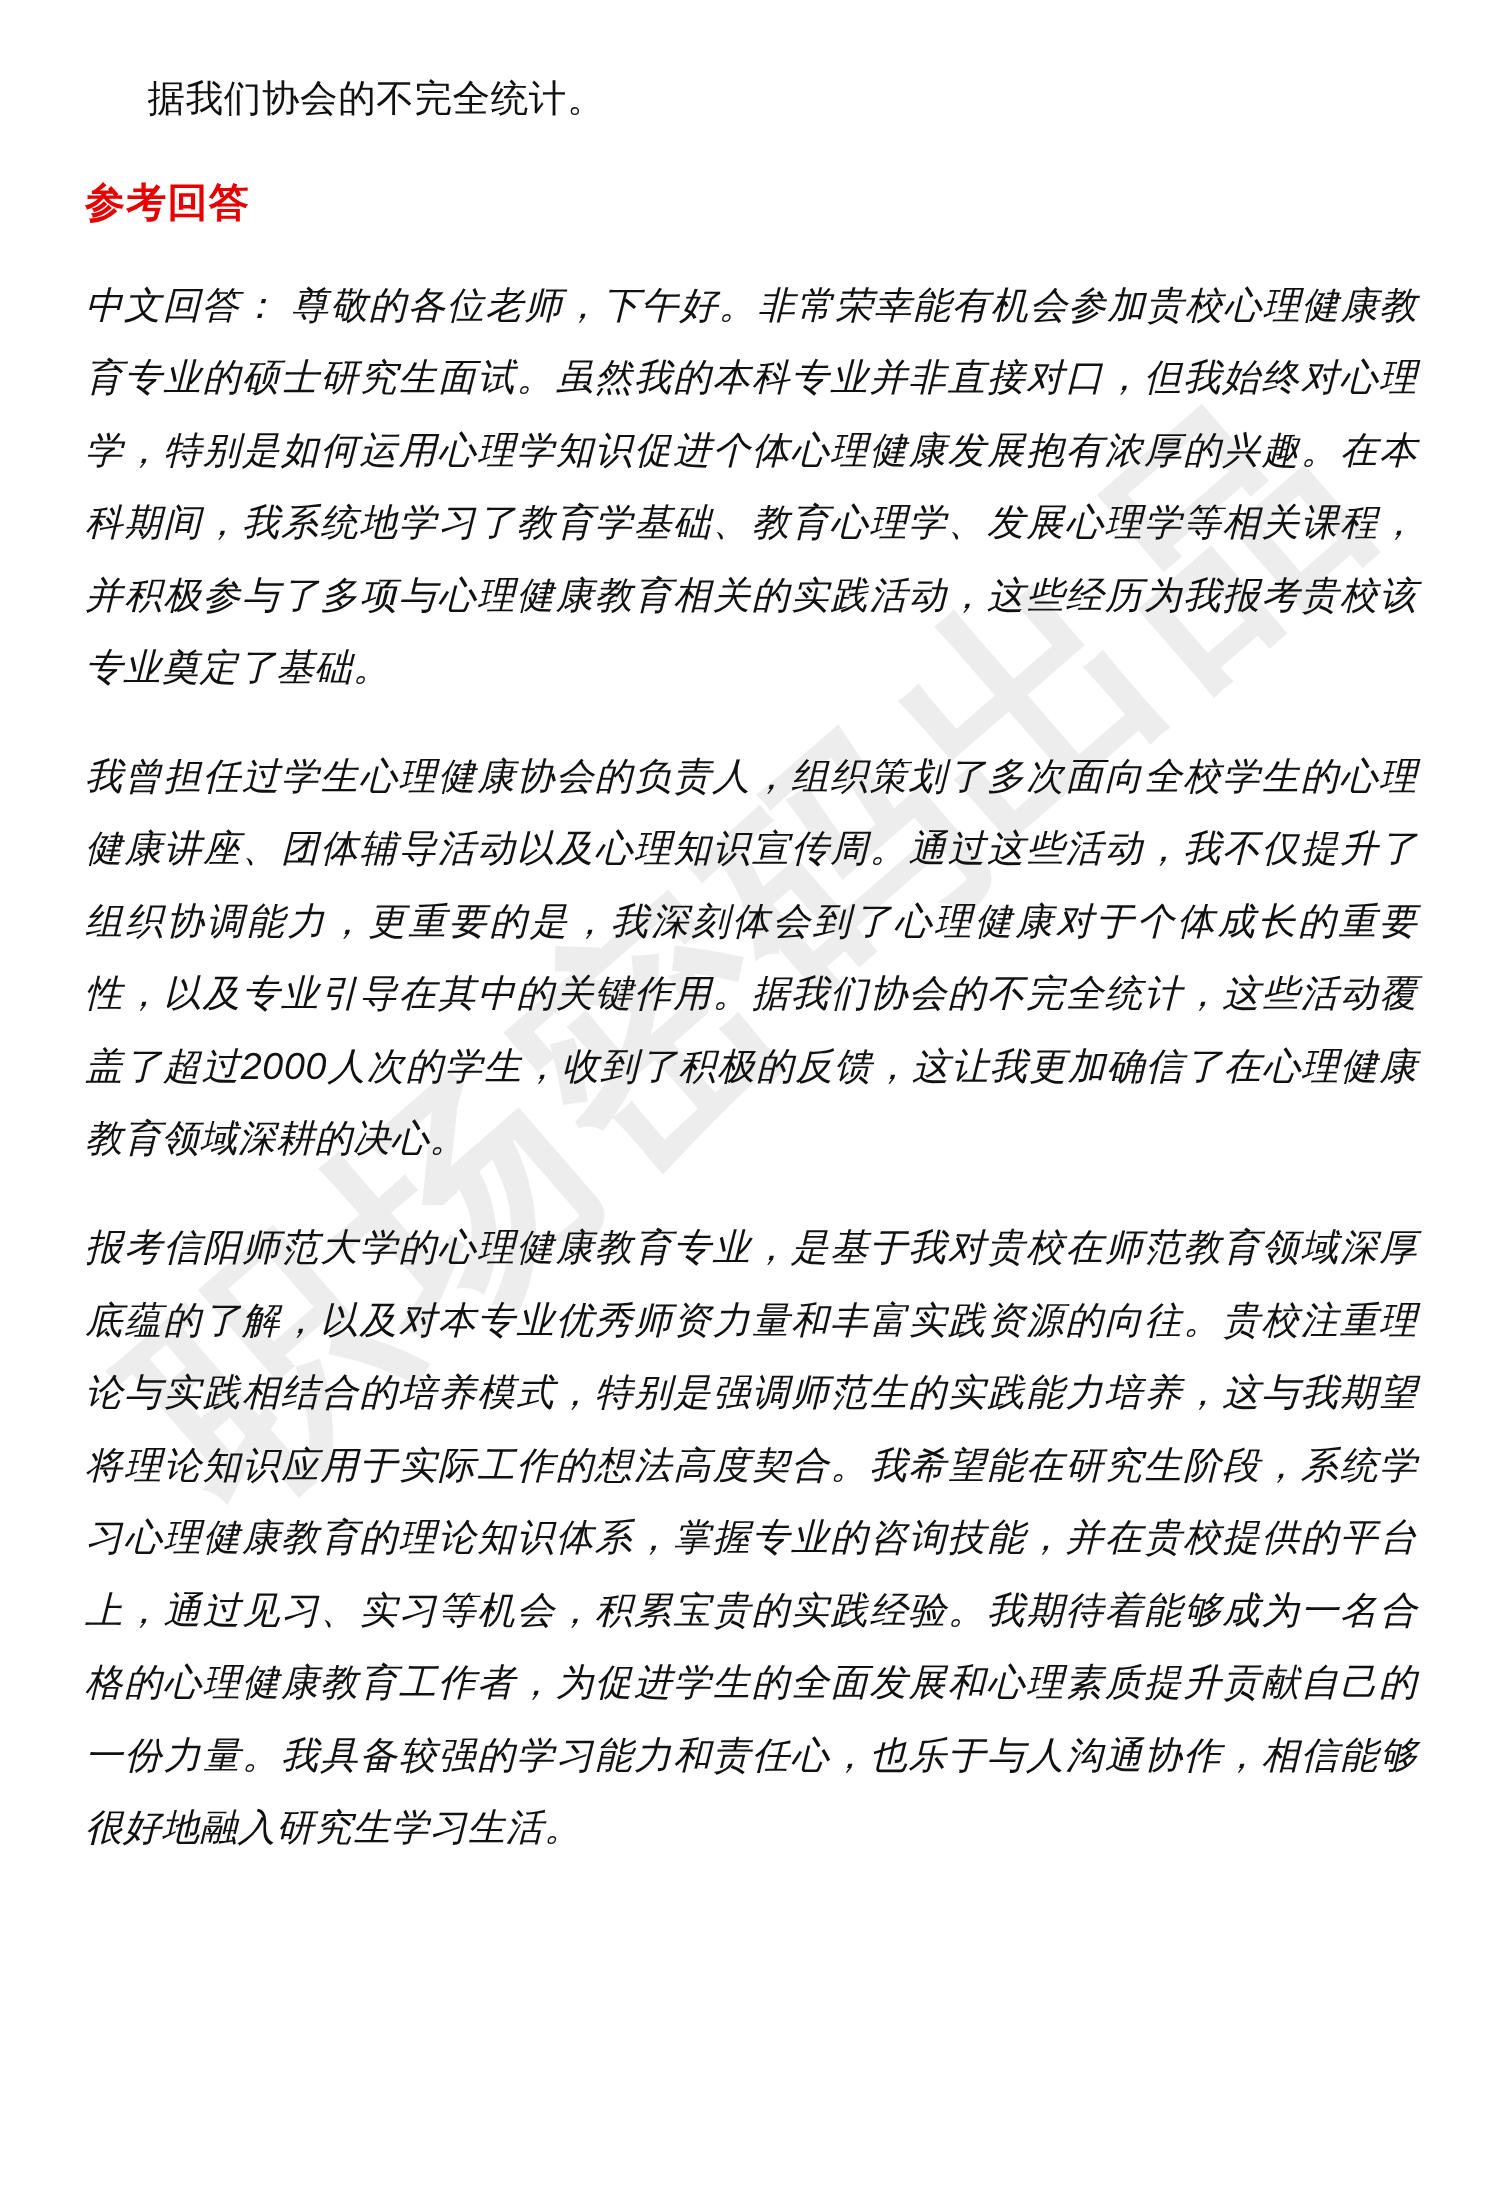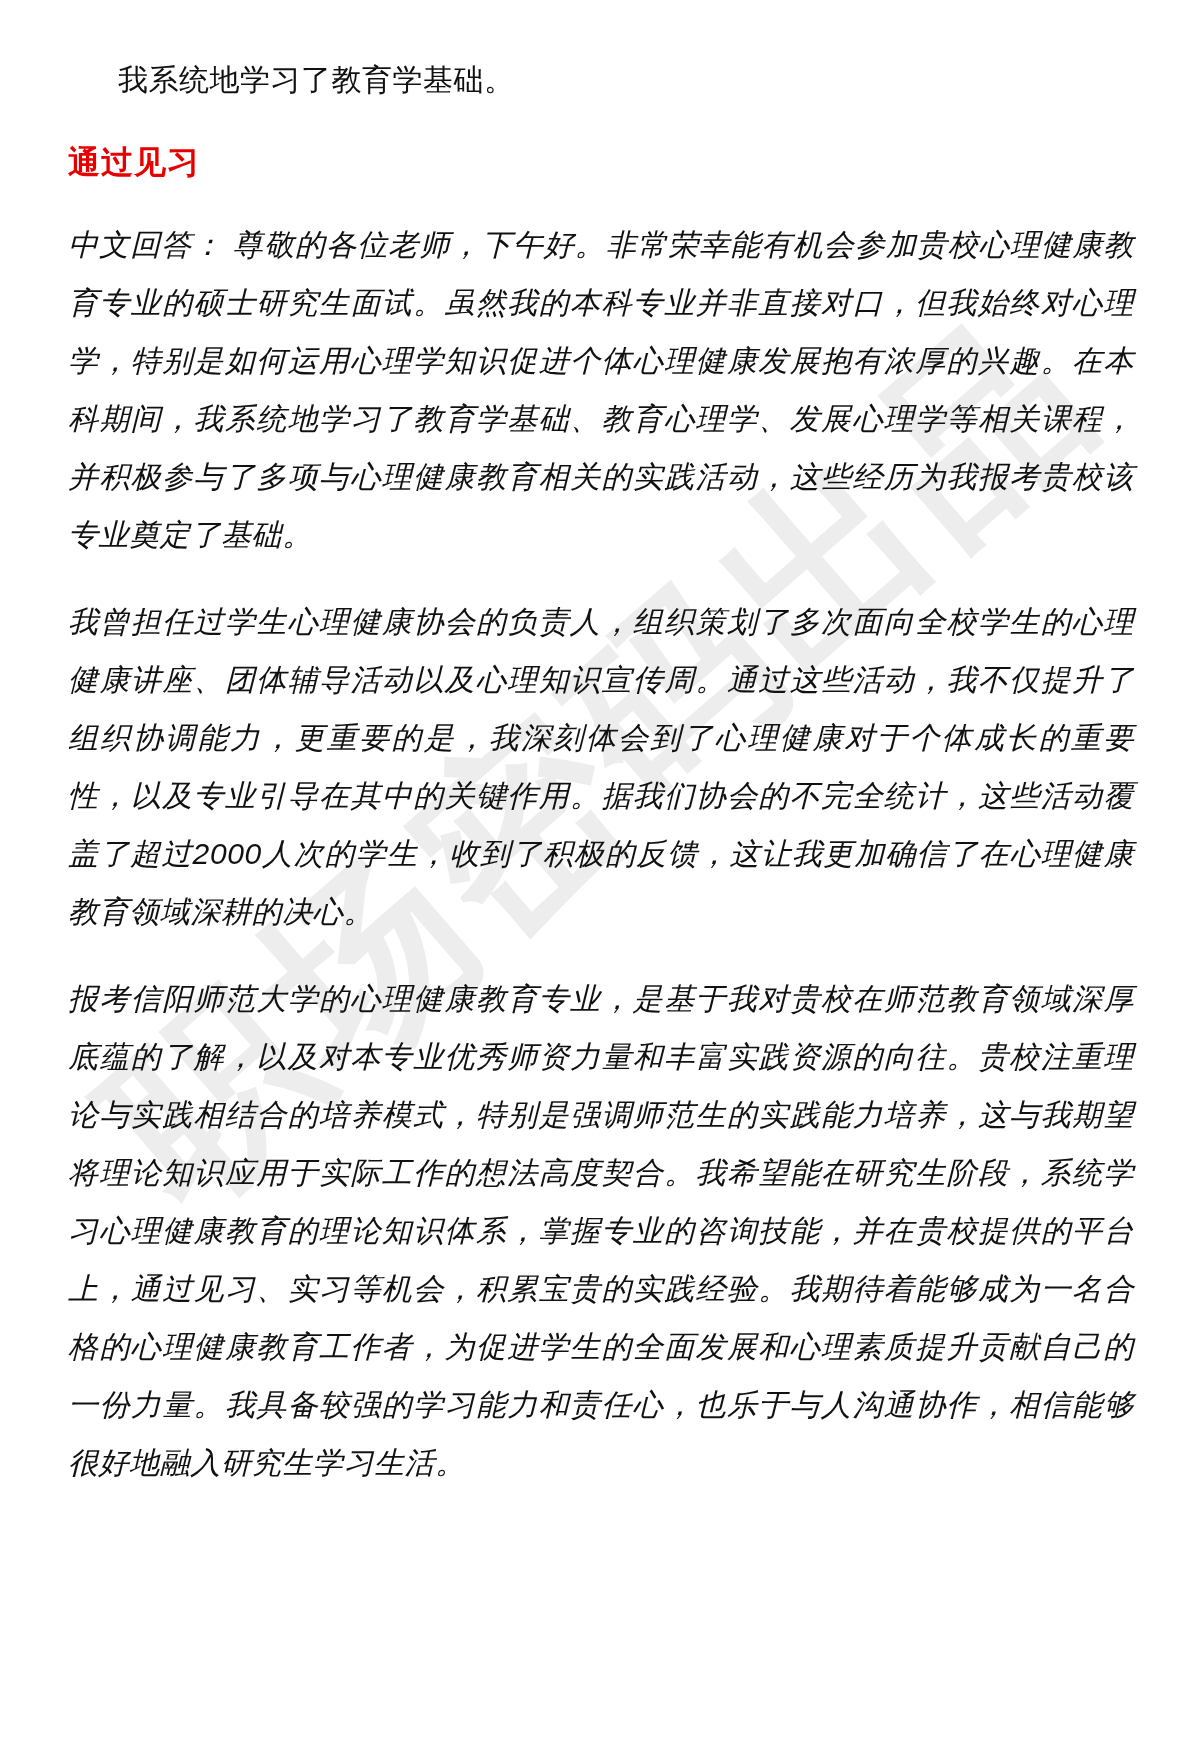--- a/index.html
+++ b/index.html
@@ -70,23 +70,23 @@
 </style>
 </head>
 <body>
 
 <div class="page">
 
   <div class="watermark">职场密码出品</div>
 
   <div class="content">
 
-    <div class="intro-line">我系统地学习了教育学基础。</div>
+    <div class="intro-line">据我们协会的不完全统计。</div>
 
-    <h2 class="section-heading">通过见习</h2>
+    <h2 class="section-heading">参考回答</h2>
 
     <p class="body-paragraph">中文回答： 尊敬的各位老师，下午好。非常荣幸能有机会参加贵校心理健康教育专业的硕士研究生面试。虽然我的本科专业并非直接对口，但我始终对心理学，特别是如何运用心理学知识促进个体心理健康发展抱有浓厚的兴趣。在本科期间，我系统地学习了教育学基础、教育心理学、发展心理学等相关课程，并积极参与了多项与心理健康教育相关的实践活动，这些经历为我报考贵校该专业奠定了基础。</p>
 
     <p class="body-paragraph">我曾担任过学生心理健康协会的负责人，组织策划了多次面向全校学生的心理健康讲座、团体辅导活动以及心理知识宣传周。通过这些活动，我不仅提升了组织协调能力，更重要的是，我深刻体会到了心理健康对于个体成长的重要性，以及专业引导在其中的关键作用。据我们协会的不完全统计，这些活动覆盖了超过2000人次的学生，收到了积极的反馈，这让我更加确信了在心理健康教育领域深耕的决心。</p>
 
 
     <p class="body-paragraph">报考信阳师范大学的心理健康教育专业，是基于我对贵校在师范教育领域深厚底蕴的了解，以及对本专业优秀师资力量和丰富实践资源的向往。贵校注重理论与实践相结合的培养模式，特别是强调师范生的实践能力培养，这与我期望将理论知识应用于实际工作的想法高度契合。我希望能在研究生阶段，系统学习心理健康教育的理论知识体系，掌握专业的咨询技能，并在贵校提供的平台上，通过见习、实习等机会，积累宝贵的实践经验。我期待着能够成为一名合格的心理健康教育工作者，为促进学生的全面发展和心理素质提升贡献自己的一份力量。我具备较强的学习能力和责任心，也乐于与人沟通协作，相信能够很好地融入研究生学习生活。</p>
 
   </div>
 </div>

